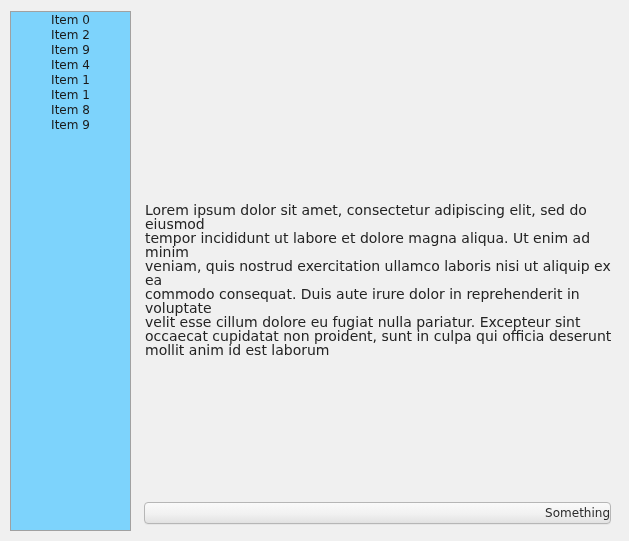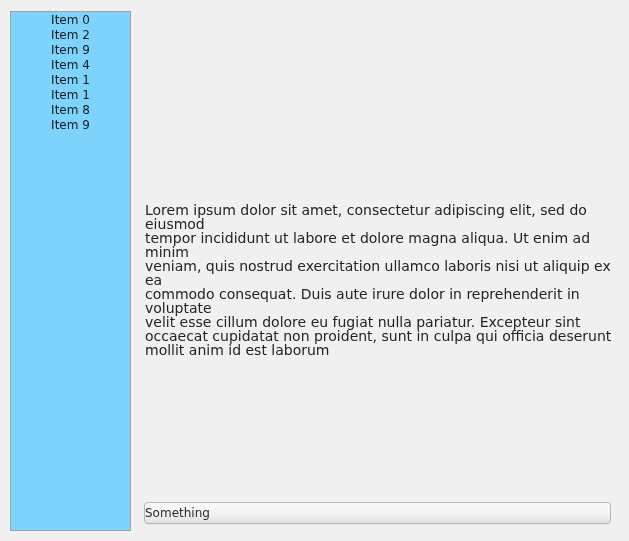--- a/index.html
+++ b/index.html
@@ -58,21 +58,21 @@
     width: 467px;
     height: 22px;
     box-sizing: border-box;
     border: 1px solid #b6b6b6;
     border-radius: 4px;
     background: linear-gradient(to bottom, #fafafa 0%, #f1f1f1 55%, #e2e2e2 100%);
     box-shadow: 0 1px 0 rgba(0,0,0,0.04);
     font-family: "DejaVu Sans", "Liberation Sans", sans-serif;
     font-size: 12px;
     color: #2b2b2b;
-    text-align: left;
+    text-align: right;
     line-height: 20px;
     padding: 0;
     cursor: default;
   }
 </style>
 </head>
 <body>
 
 <div class="listbox">
   <div class="list-item">Item 0</div>

